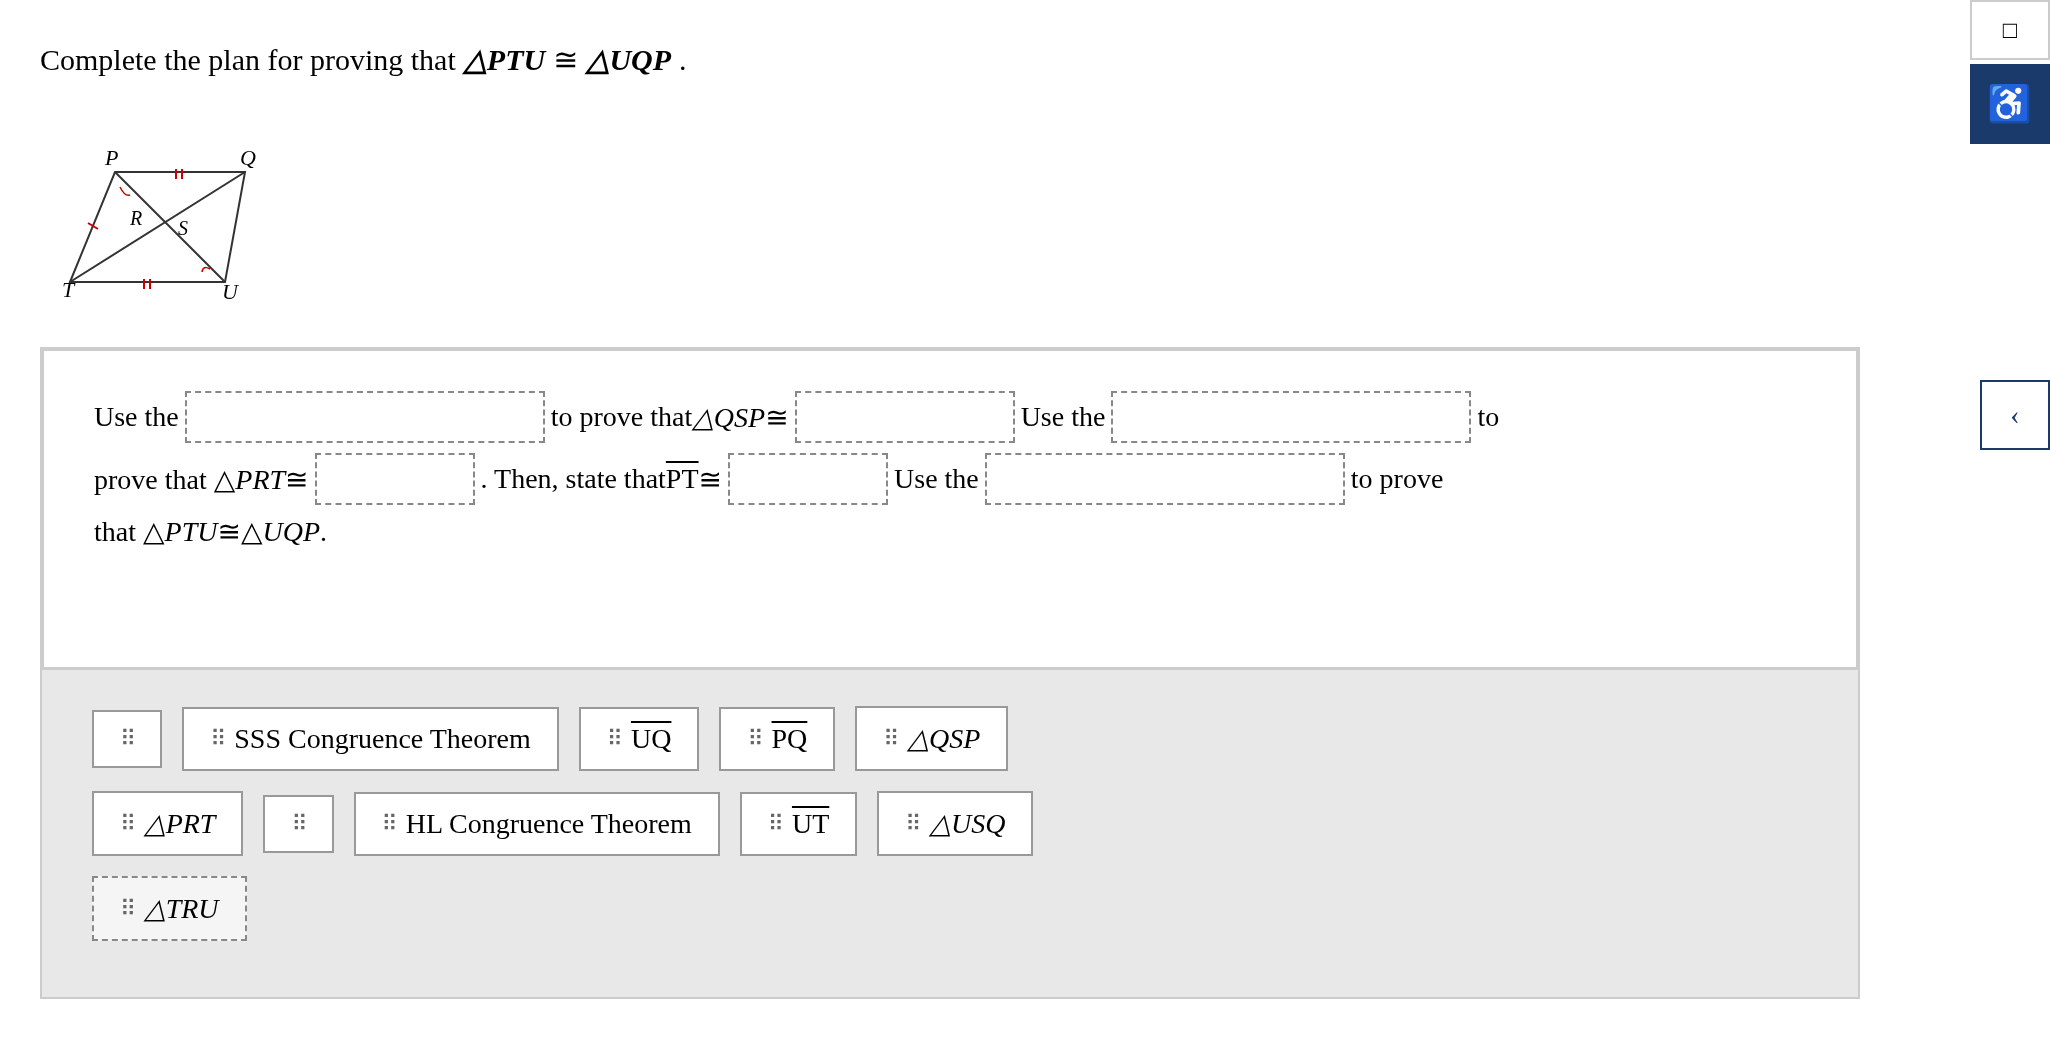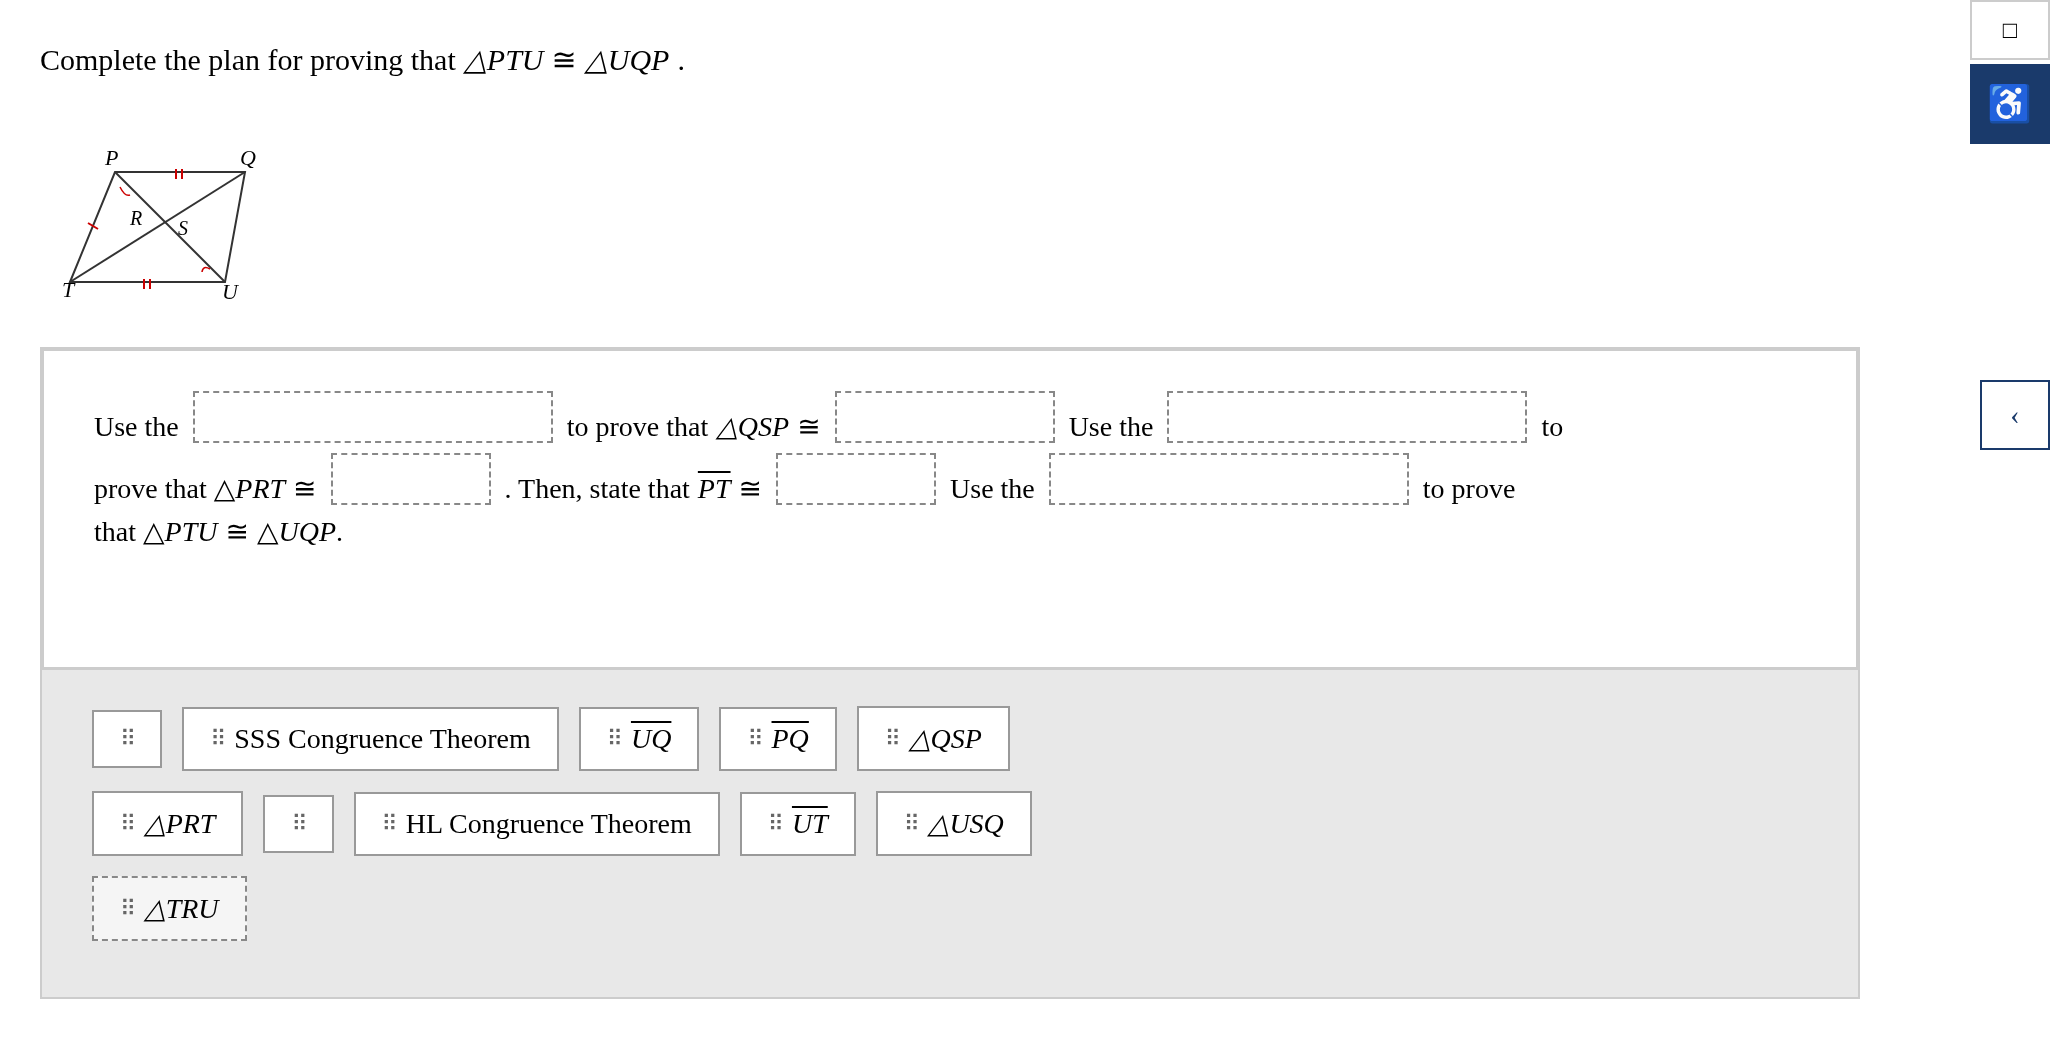--- a/index.html
+++ b/index.html
@@ -72,20 +72,21 @@
       font-size: 30px;
       margin-bottom: 30px;
       display: flex;
       align-items: center;
       gap: 8px;
       flex-wrap: wrap;
     }
 
     .math-text {
       font-style: italic;
+      font-weight: bold;
     }
 
     
     .figure-container {
       margin-bottom: 40px;
       position: relative;
       width: 220px;
       height: 200px;
     }
 
@@ -93,23 +94,22 @@
     .answer-area {
       border: 2px solid #ccc;
       padding: 40px 50px;
       margin-bottom: 0;
       min-height: 320px;
       background: #fff;
     }
 
     .answer-line {
       display: flex;
-      align-items: flex-end;
+      align-items: center;
       flex-wrap: wrap;
-      gap: 8px;
       margin-bottom: 10px;
     }
 
     .drop-box {
       display: inline-block;
       border: 2px dashed #888;
       min-width: 280px;
       height: 52px;
       vertical-align: middle;
       margin: 0 6px;
@@ -161,21 +161,20 @@
 
     .drag-handle {
       color: #666;
       font-size: 22px;
       letter-spacing: -2px;
     }
 
     
     .overline {
       text-decoration: overline;
-      font-style: italic;
     }
 
     .math-italic { font-style: italic; }
 
     
     .figure-svg {
       overflow: visible;
     }
   </style>
 </head>

